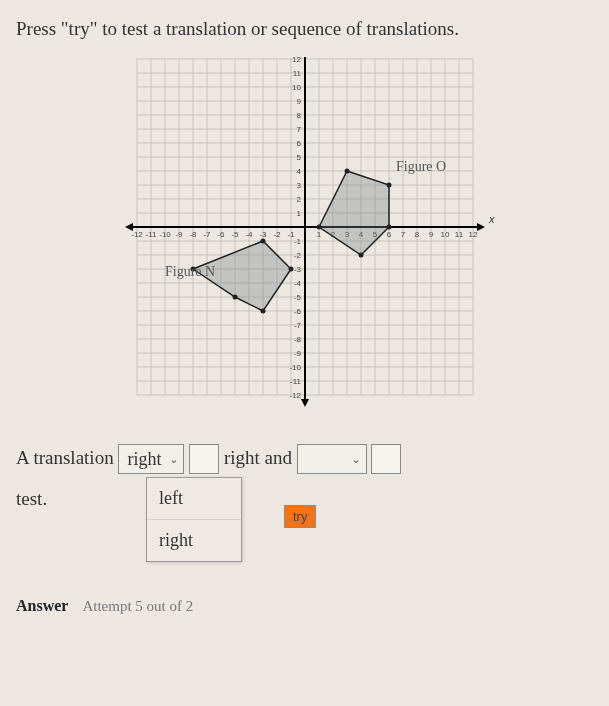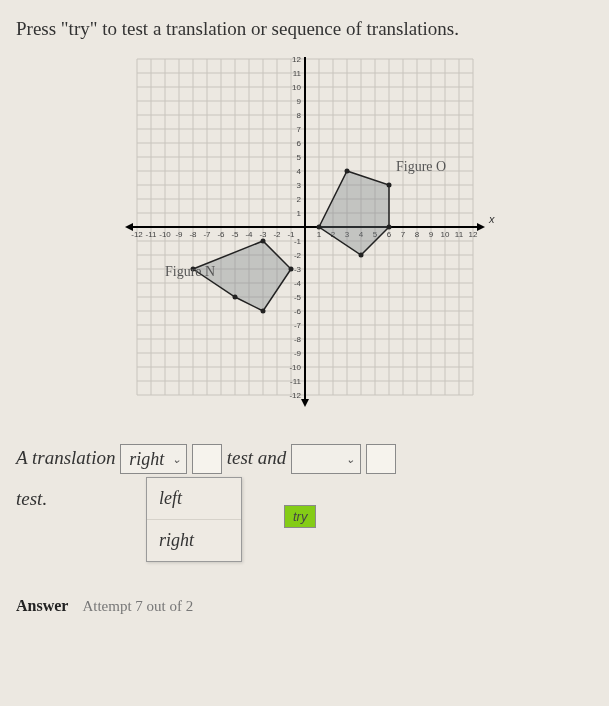--- a/index.html
+++ b/index.html
@@ -82,30 +82,29 @@
     color: #333;
     border-top: 1px solid #d6d2ca;
   }
   .dropdown-panel .opt:first-child { border-top: none; }
   .try-btn {
     display: inline-block;
     border: 1px solid #8a8a8a;
     padding: 3px 8px;
     font-size: 13px;
     color: #444;
-    background: #84cc16;
+    background: #f97316;
     position: absolute;
     left: 268px;
     top: 68px;
     font-family: Arial, sans-serif;
   }
   .controls-area {
     position: relative;
     height: 150px;
-    font-style: italic;
   }
   .answer-line {
     font-size: 16px;
     margin-top: 10px;
   }
   .answer-line .bold { font-weight: bold; color: #222; text-align: right; }
   .answer-line .attempt { color: #777; margin-left: 10px; font-size: 15px; }
 </style>
 </head>
 <body>
@@ -248,33 +247,33 @@
 </div>
 
 <div class="controls-area">
   <div class="sentence">
     <span>A translation</span>
     <span class="select-box">
       <span>right</span>
       <span class="chev">⌄</span>
     </span>
     <span class="num-input"></span>
-    <span>test and</span>
+    <span>right and</span>
     <span class="select-box" style="min-width:70px;">
       <span class="chev">⌄</span>
     </span>
     <span class="num-input"></span>
     <br>
     <span>test.</span>
   </div>
 
   <div class="dropdown-panel">
     <div class="opt">left</div>
     <div class="opt">right</div>
   </div>
 
   <span class="try-btn">try</span>
 </div>
 
 <div class="answer-line">
   <span class="bold">Answer</span>
-  <span class="attempt">Attempt 7 out of 2</span>
+  <span class="attempt">Attempt 5 out of 2</span>
 </div>
 
 </body></html>

